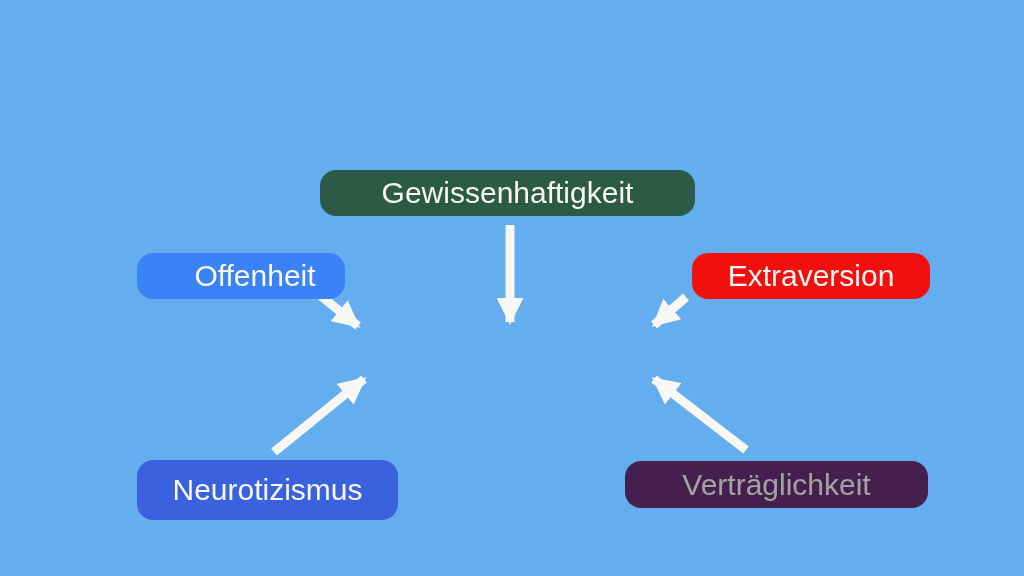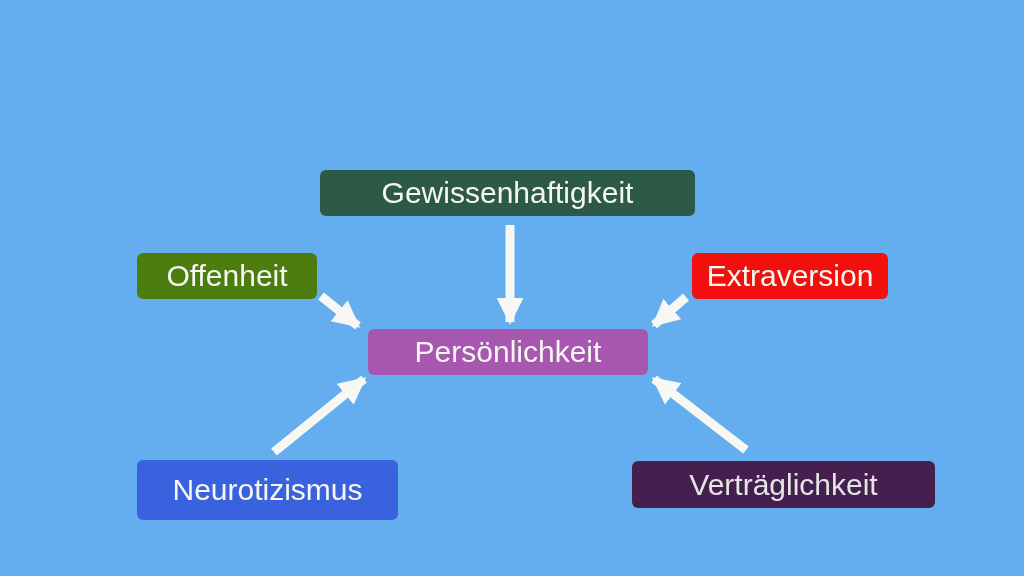--- a/index.html
+++ b/index.html
@@ -22,28 +22,28 @@
     text-align: center;
     font-size: 46px;
     font-weight: 400;
     letter-spacing: 0.5px;
   }
   .node {
     position: absolute;
     display: flex;
     align-items: center;
     justify-content: center;
-    border-radius: 6px;
+    border-radius: 16px;
     font-size: 30px;
     white-space: nowrap;
     line-height: 1;
   }
   .node-gewissenhaftigkeit { left: 320px; top: 170px; width: 375px; height: 46px; }
   .node-offenheit          { left: 137px; top: 253px; width: 180px; height: 46px; }
-  .node-extraversion       { left: 692px; top: 253px; width: 196px; height: 46px; }
+  .node-extraversion       { left: 692px; top: 253px; width: 238px; height: 46px; }
   .node-persoenlichkeit    { left: 368px; top: 329px; width: 280px; height: 46px; }
   .node-neurotizismus      { left: 137px; top: 460px; width: 261px; height: 60px; }
   .node-vertraeglichkeit   { left: 625px; top: 461px; width: 303px; height: 47px; }
   .arrow-layer {
     position: absolute;
     left: 0;
     top: 0;
     width: 1024px;
     height: 576px;
     pointer-events: none;
@@ -63,23 +63,22 @@
     </defs>
     <line x1="510" y1="225" x2="510" y2="322" stroke-width="9" marker-end="url(#head)" style="stroke: rgb(247, 248, 243);"></line>
     <line x1="321" y1="296" x2="358" y2="326" stroke-width="9" marker-end="url(#head)" style="stroke: rgb(247, 248, 243);"></line>
     <line x1="686" y1="297" x2="654" y2="325" stroke-width="9" marker-end="url(#head)" style="stroke: rgb(247, 248, 243);"></line>
     <line x1="274" y1="452" x2="364" y2="379" stroke-width="9" marker-end="url(#head)" style="stroke: rgb(247, 248, 243);"></line>
     <line x1="746" y1="450" x2="654" y2="379" stroke-width="9" marker-end="url(#head)" style="stroke: rgb(247, 248, 243);"></line>
   </svg>
 
   <div class="node node-gewissenhaftigkeit" style="background-color: rgb(45, 89, 71); color: rgb(247, 247, 242);">Gewissenhaftigkeit</div>
 
-  <div class="node node-offenheit" style="background-color: #4d7c0f; color: rgb(247, 247, 242);">Offenheit</div>
+  <div class="node node-offenheit" style="background-color: #3b82f6; color: rgb(247, 247, 242); padding-left: 28px;">Offenheit</div>
 
   <div class="node node-extraversion" style="background-color: rgb(242, 16, 14); color: rgb(247, 247, 242);">Extraversion</div>
 
-  <div class="node node-persoenlichkeit" style="background-color: rgb(167, 87, 176); color: rgb(247, 247, 242);">Persönlichkeit</div>
 
   <div class="node node-neurotizismus" style="background-color: rgb(59, 98, 222); color: rgb(247, 247, 242);">Neurotizismus</div>
 
-  <div class="node node-vertraeglichkeit" style="background-color: rgb(69, 32, 78); color: #e5e5e5; margin-left: 7px;">Verträglichkeit</div>
+  <div class="node node-vertraeglichkeit" style="background-color: rgb(69, 32, 78); color: #a3a3a3;">Verträglichkeit</div>
 
 </div>
 
 </body></html>

